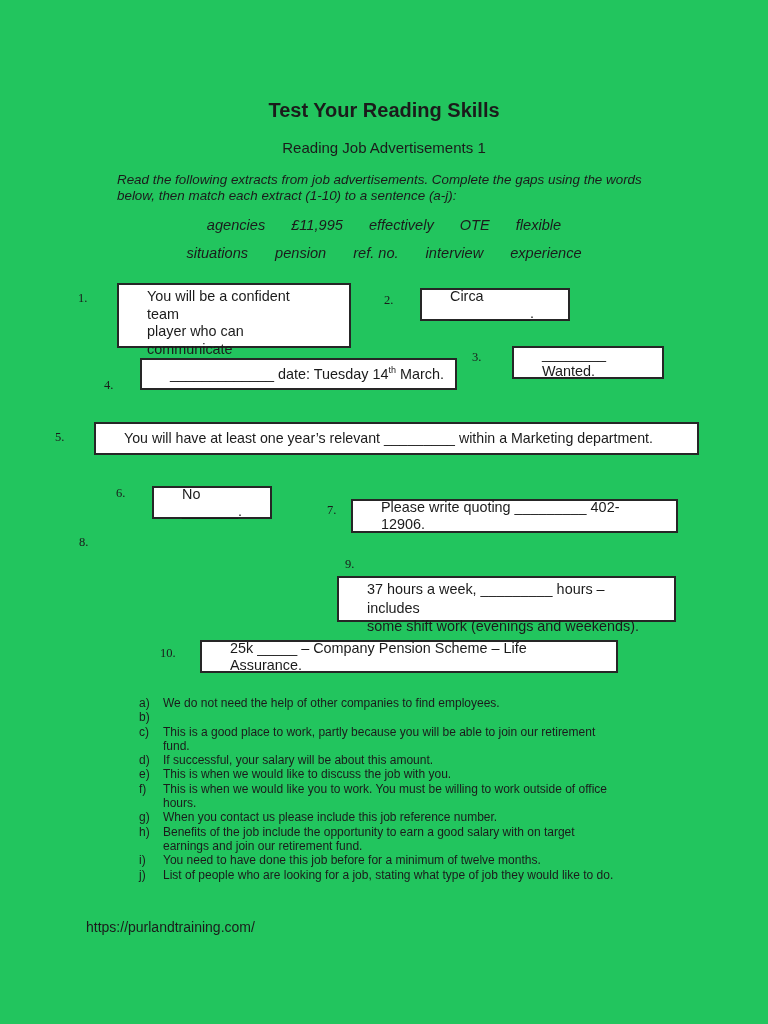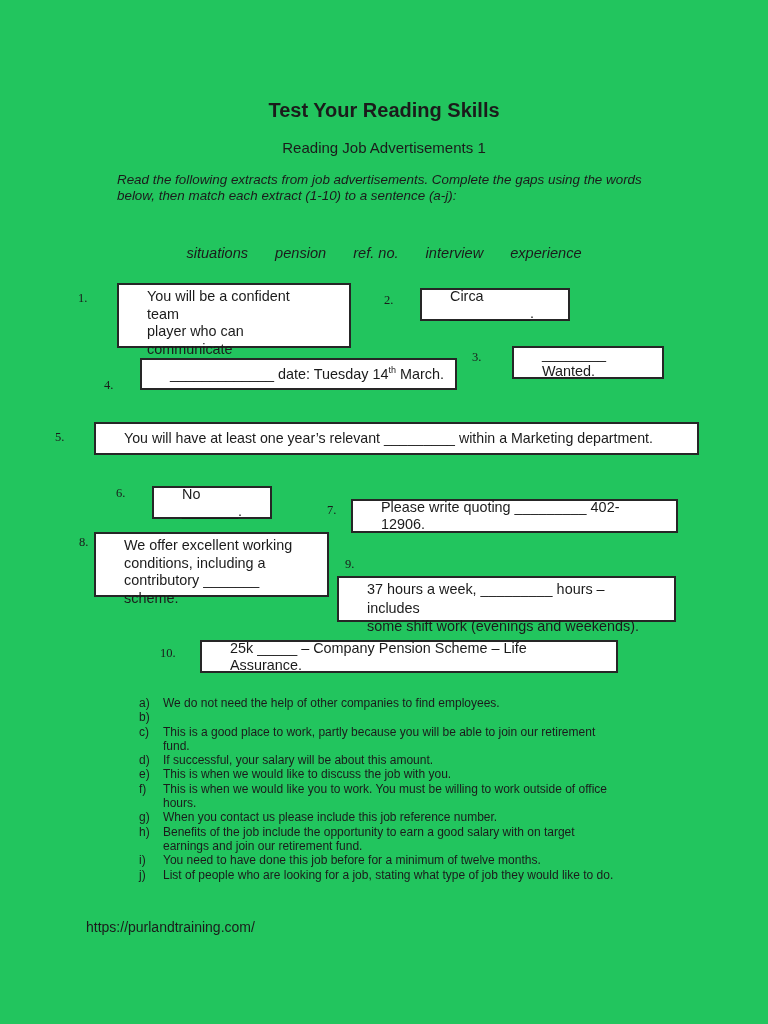--- a/index.html
+++ b/index.html
@@ -76,20 +76,27 @@
 </head>
 <body>
 
 <div class="page">
 
   <div class="title">Test Your Reading Skills</div>
   <div class="subtitle">Reading Job Advertisements 1</div>
   <div class="instructions">Read the following extracts from job advertisements. Complete the gaps using the words
 below, then match each extract (1-10) to a sentence (a-j):</div>
 
+  <div class="wordrow wordrow1">
+    <span>agencies</span>
+    <span>£11,995</span>
+    <span>effectively</span>
+    <span>OTE</span>
+    <span>flexible</span>
+  </div>
   <div class="wordrow wordrow2">
     <span>situations</span>
     <span>pension</span>
     <span>ref. no.</span>
     <span>interview</span>
     <span>experience</span>
   </div>
 
   <div class="num n1">1.</div>
   <div class="box b1 multi">
@@ -122,25 +129,20 @@
   <div class="box b6">
     <span class="btext">No _______.</span>
   </div>
 
   <div class="num n7">7.</div>
   <div class="box b7">
     <span class="btext">Please write quoting _________ 402-12906.</span>
   </div>
 
   <div class="num n8">8.</div>
-  <div class="box b8 multi">
-    <span class="btext">We offer excellent working
-conditions, including a
-contributory _______ scheme.</span>
-  </div>
 
   <div class="num n9">9.</div>
   <div class="box b9 multi">
     <span class="btext">37 hours a week, _________ hours – includes
 some shift work (evenings and weekends).</span>
   </div>
 
   <div class="num n10">10.</div>
   <div class="box b10">
     <span class="btext">25k _____ – Company Pension Scheme – Life Assurance.</span>

